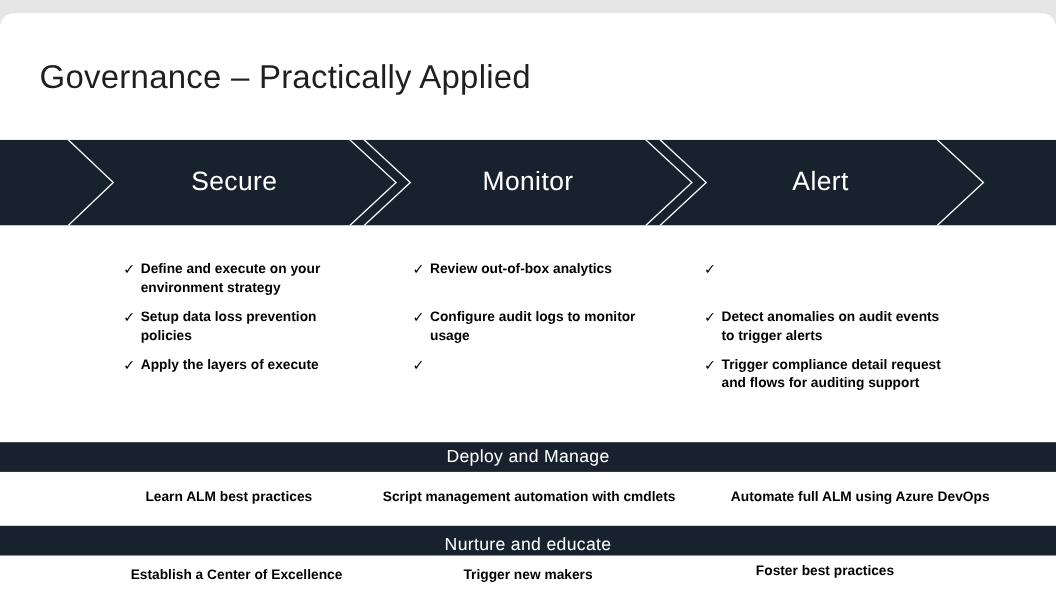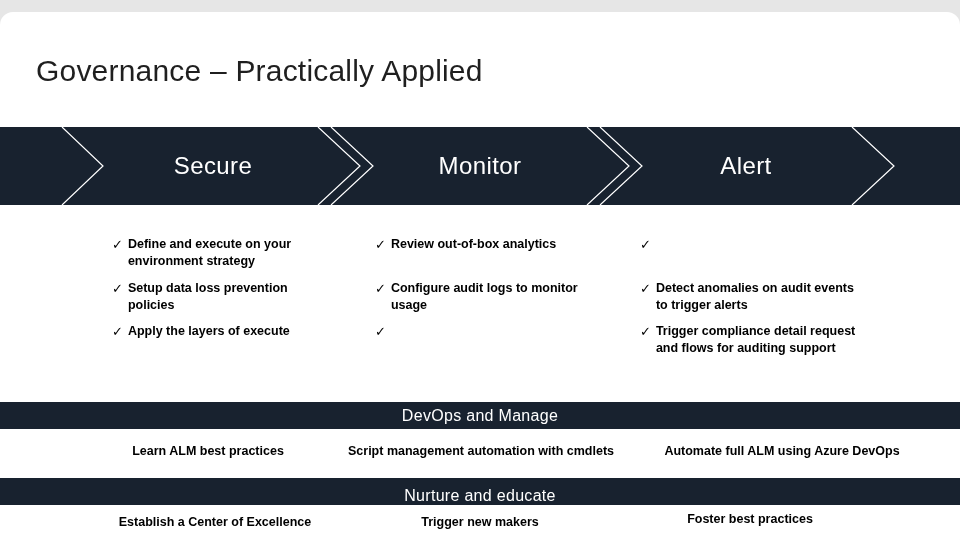--- a/index.html
+++ b/index.html
@@ -115,21 +115,21 @@
     <span class="btxt">Detect anomalies on audit events
 to trigger alerts</span>
   </div>
   <div class="bullet b33">
     <span class="check">✓</span>
     <span class="btxt">Trigger compliance detail request
 and flows for auditing support</span>
   </div>
 
   <div class="bar bar-deploy">
-    <span class="bar-title">DevOps and Manage</span>
+    <span class="bar-title">Deploy and Manage</span>
   </div>
   <div class="sec-item s12">Script management automation with cmdlets</div>
   <div class="sec-item s11">Learn ALM best practices</div>
   <div class="sec-item s13">Automate full ALM using Azure DevOps</div>
 
   <div class="bar bar-nurture">
     <span class="bar-title">Nurture and educate</span>
   </div>
   <div class="sec-item s21">Establish a Center of Excellence</div>
   <div class="sec-item s22">Trigger new makers</div>

